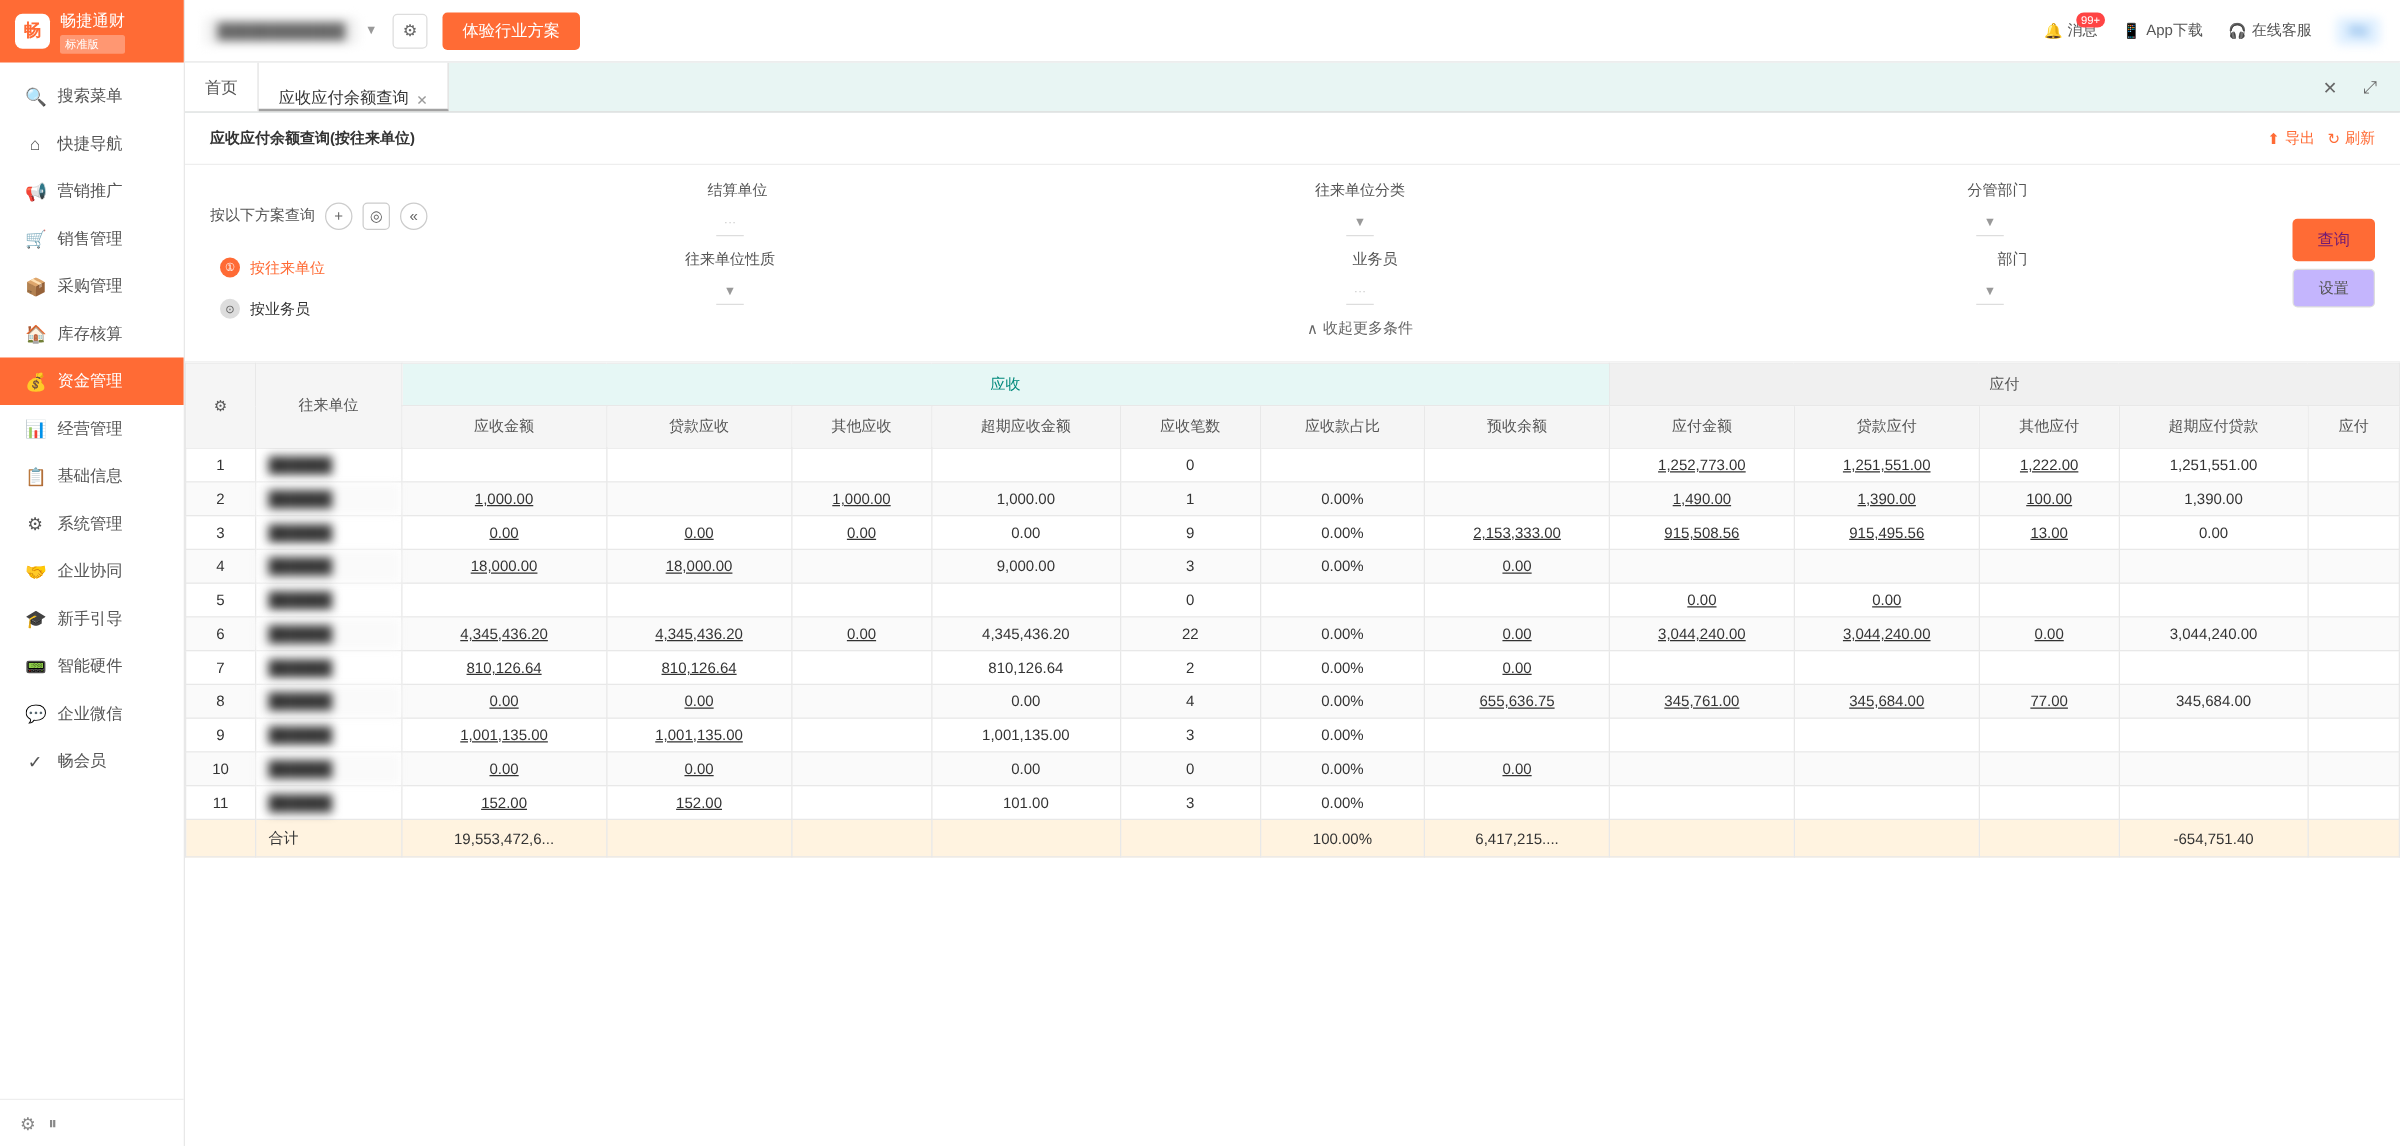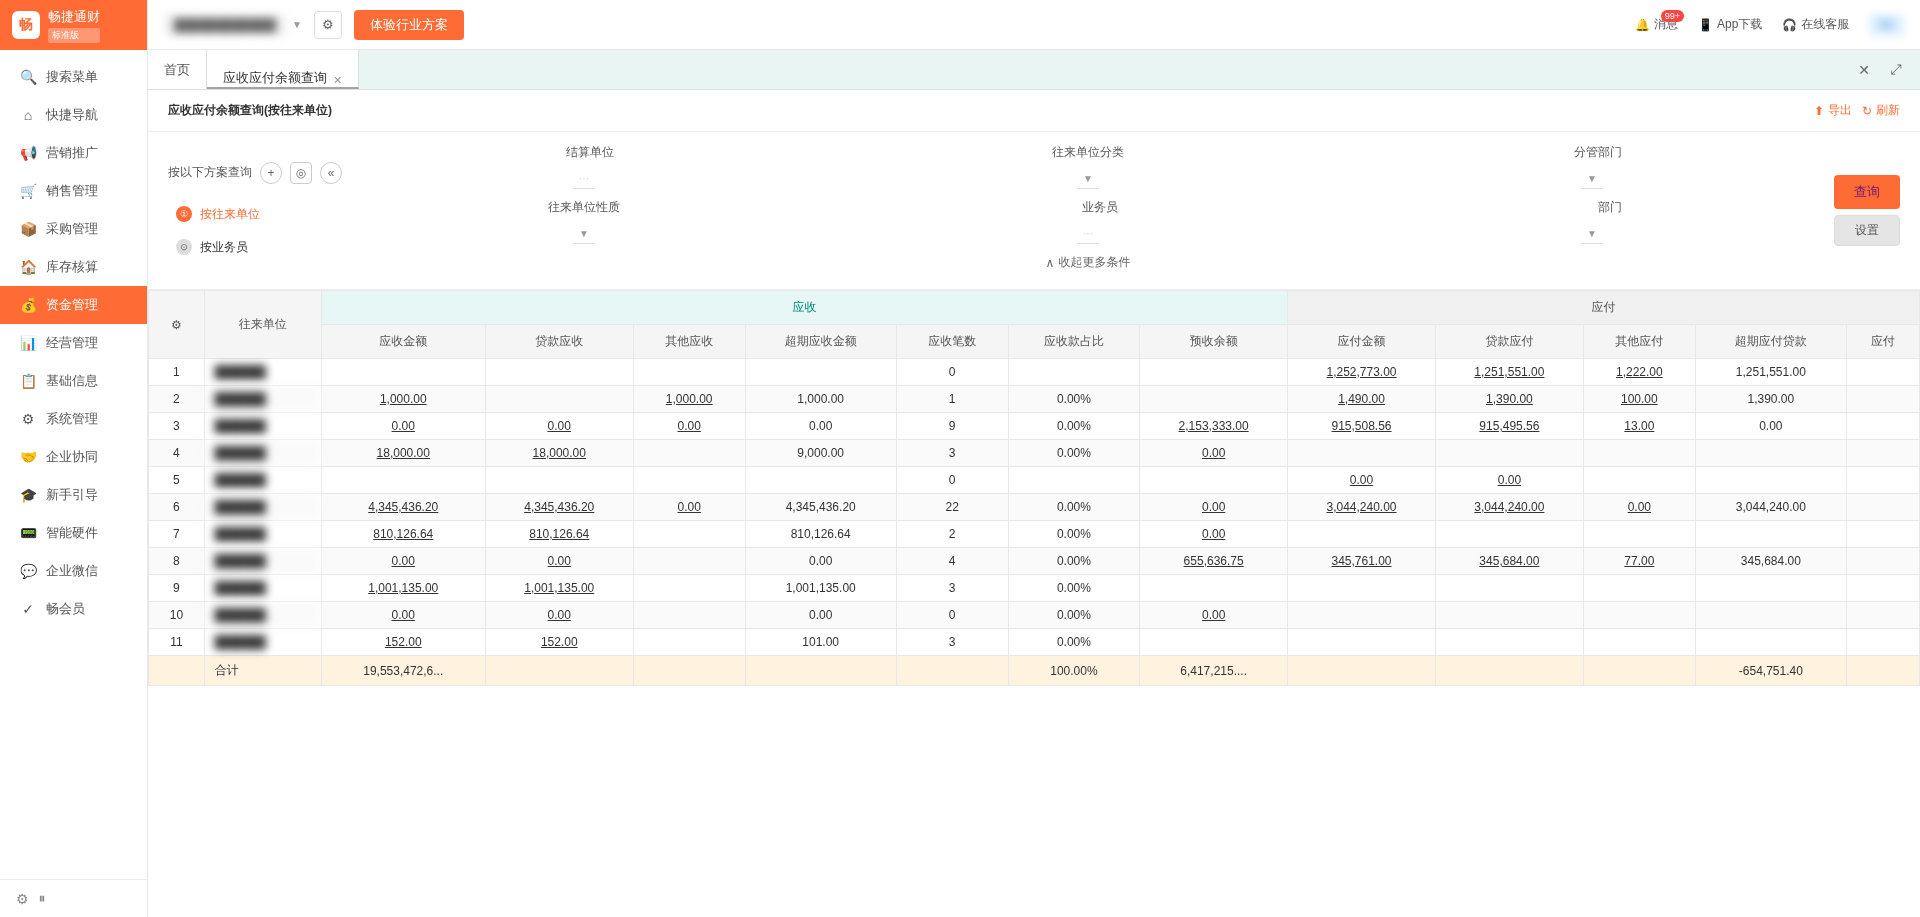--- a/index.html
+++ b/index.html
@@ -90,21 +90,21 @@
     .filter-field-label { white-space: nowrap; color: #555; font-size: 12px; min-width: 60px; text-align: right; }
     .filter-input { flex: 1; border: none; border-bottom: 1px solid #ddd; padding: 4px 6px; font-size: 12px; color: #333; background: transparent; outline: none; display: flex; align-items: center; justify-content: space-between; }
     .filter-input-dots { color: #ccc; font-size: 10px; }
 
     .collapse-btn { display: flex; align-items: center; justify-content: center; gap: 4px; color: #666; font-size: 12px; cursor: pointer; padding: 6px; }
     .collapse-btn-row { display: flex; justify-content: center; margin-top: 4px; }
 
     
     .right-btns { display: flex; flex-direction: column; gap: 6px; }
     .query-btn { background: #ff6b35; color: #701a75; border: none; padding: 8px 20px; border-radius: 4px; cursor: pointer; font-size: 13px; }
-    .settings-btn { background: #e5e5e5; color: #555; border: 1px solid #ddd; padding: 6px 16px; border-radius: 4px; cursor: pointer; font-size: 12px; }
+    .settings-btn { background: #c4b5fd; color: #555; border: 1px solid #ddd; padding: 6px 16px; border-radius: 4px; cursor: pointer; font-size: 12px; }
 
     
     .table-area { flex: 1; overflow: auto; background: #fff; margin: 0; }
     .data-table { width: 100%; border-collapse: collapse; font-size: 12px; }
     .data-table th {
       background: #f5f5f5; border: 1px solid #e8e8e8; padding: 8px 10px;
       text-align: center; white-space: nowrap; color: #555; font-weight: normal;
       position: sticky; top: 0; z-index: 10;
     }
     .data-table th.group-header { background: #f0f0f0; }

